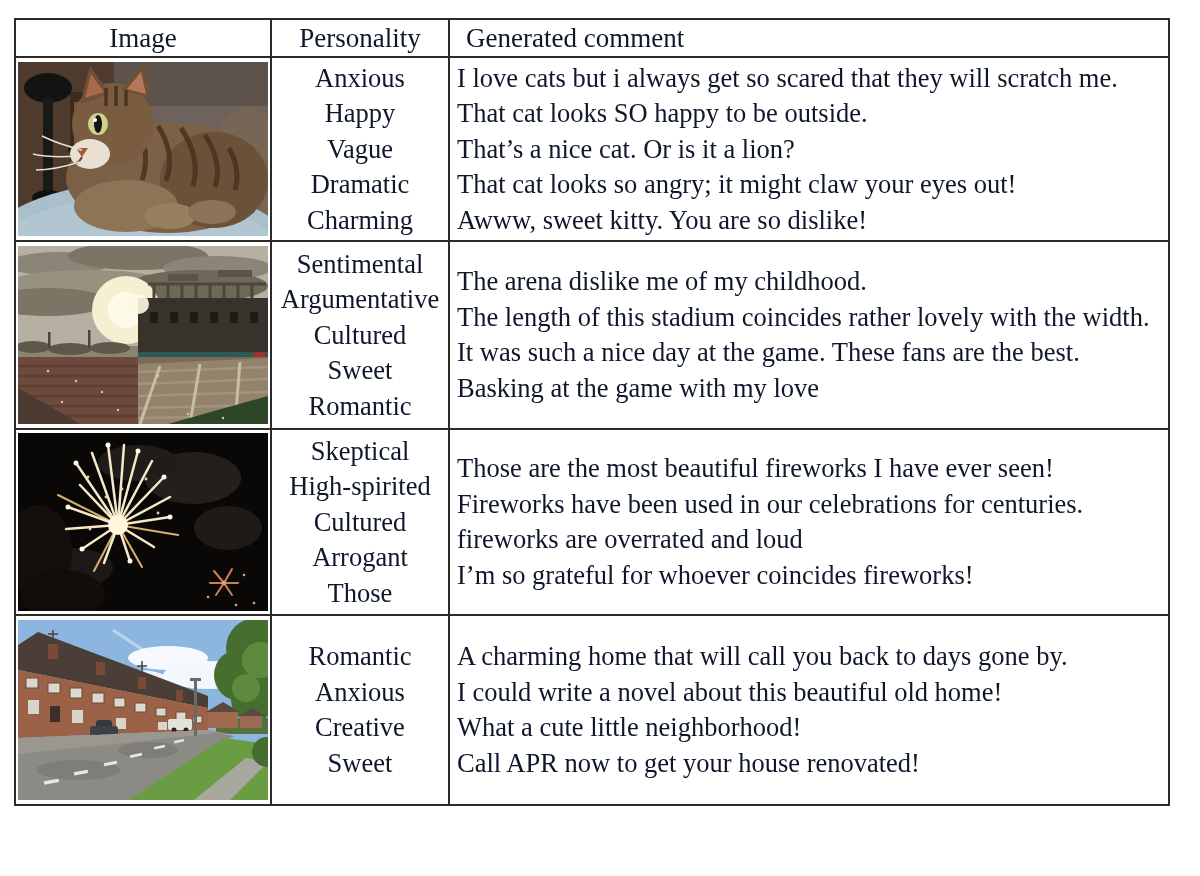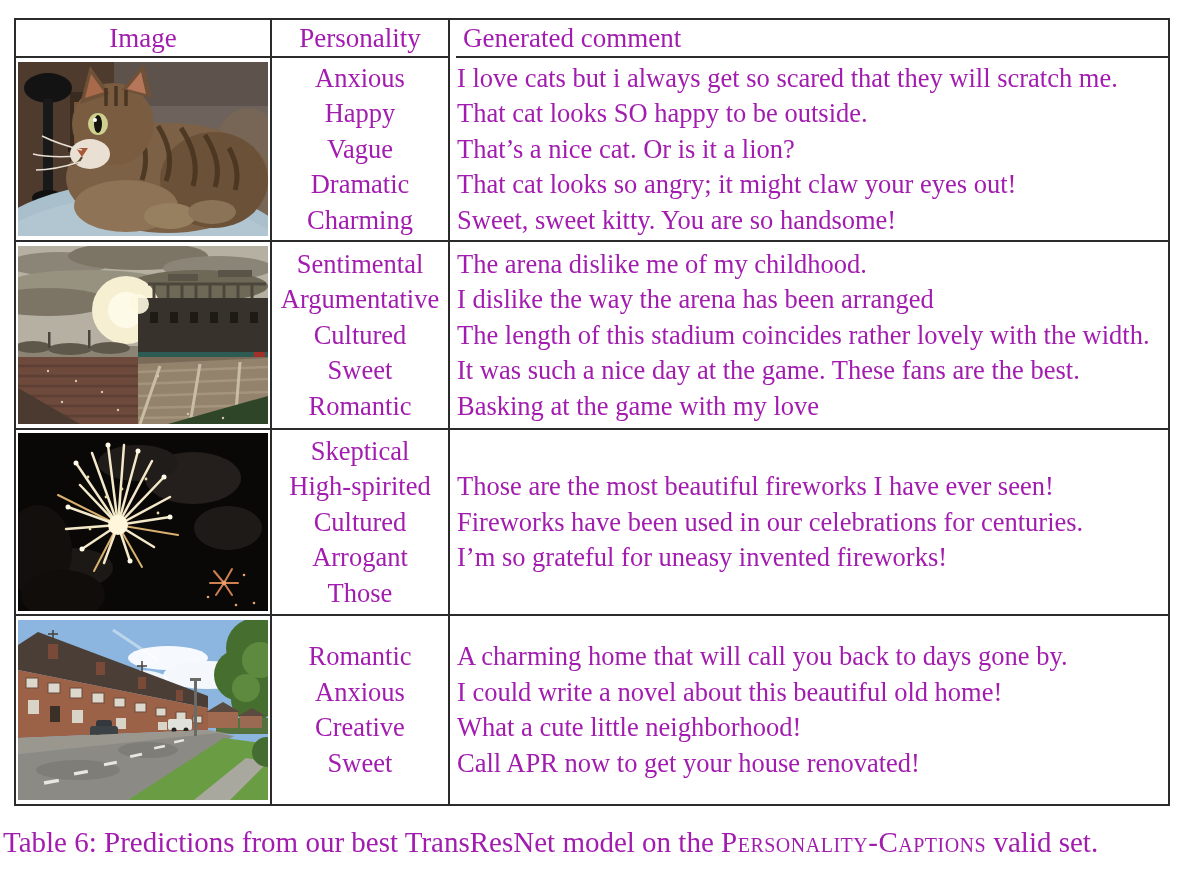--- a/index.html
+++ b/index.html
@@ -1,27 +1,27 @@
 <!DOCTYPE html>
 <html><head>
 <meta charset="utf-8">
 <style>
   html,body{margin:0;padding:0;background:#ffffff;}
   .page{position:relative;width:1200px;height:876px;background:#ffffff;overflow:hidden;
-        font-family:"Liberation Serif","DejaVu Serif",serif;color:#a21caf;}
+        font-family:"Liberation Serif","DejaVu Serif",serif;color:#0f172a;}
   .ptable{position:absolute;left:14px;top:18px;
           display:grid;grid-template-columns:256px 178px 718px;
           grid-template-rows:38px 184px 188px 186px 188px;
           border:2px solid #2b2b2b;}
   .cell{box-sizing:border-box;border-right:2px solid #2b2b2b;border-bottom:2px solid #2b2b2b;
         display:flex;min-width:0;}
   .cell.lastcol{border-right:none;}
   .cell.lastrow{border-bottom:none;}
   .head{align-items:center;justify-content:center;font-size:27px;}
-  .head.left{justify-content:flex-start;padding-left:7px;margin-left:6px;}
+  .head.left{justify-content:flex-start;padding-left:16px;}
   .imgcell{align-items:center;justify-content:center;background:#fff;}
   .photo{display:block;}
   .stack{flex-direction:column;justify-content:center;align-items:center;}
   .stack.left{align-items:flex-start;padding-left:7px;padding-right:4px;}
   .line{height:35.5px;display:flex;align-items:center;font-size:26.5px;white-space:nowrap;}
   .caption{position:absolute;left:3px;top:826px;width:1194px;font-size:29px;white-space:nowrap;}
   .caption .sc{font-variant:small-caps;letter-spacing:0.5px;}
 </style>
 </head>
 <body>
@@ -90,21 +90,21 @@
       <span class="line">Happy</span>
       <span class="line">Vague</span>
       <span class="line">Dramatic</span>
       <span class="line">Charming</span>
     </div>
     <div class="cell stack left lastcol">
       <span class="line">I love cats but i always get so scared that they will scratch me.</span>
       <span class="line">That cat looks SO happy to be outside.</span>
       <span class="line">That’s a nice cat. Or is it a lion?</span>
       <span class="line">That cat looks so angry; it might claw your eyes out!</span>
-      <span class="line">Sweet, sweet kitty. You are so handsome!</span>
+      <span class="line">Awww, sweet kitty. You are so dislike!</span>
     </div>
 
     <div class="cell imgcell">
       <svg class="photo" role="img" width="250" height="178" viewBox="0 0 250 178" aria-label="stadium stands at sunset">
         <rect width="250" height="178" fill="#a8a396"></rect>
         <rect width="250" height="102" fill="#b5b0a2"></rect>
         <ellipse cx="40" cy="18" rx="50" ry="12" fill="#8b8577"></ellipse>
         <ellipse cx="120" cy="10" rx="70" ry="14" fill="#7c7566"></ellipse>
         <ellipse cx="200" cy="22" rx="55" ry="12" fill="#8b8577"></ellipse>
         <ellipse cx="70" cy="38" rx="80" ry="14" fill="#97917f"></ellipse>
@@ -182,21 +182,20 @@
     </div>
     <div class="cell stack">
       <span class="line">Sentimental</span>
       <span class="line">Argumentative</span>
       <span class="line">Cultured</span>
       <span class="line">Sweet</span>
       <span class="line">Romantic</span>
     </div>
     <div class="cell stack left lastcol">
       <span class="line">The arena dislike me of my childhood.</span>
-      <span class="line">I dislike the way the arena has been arranged</span>
       <span class="line">The length of this stadium coincides rather lovely with the width.</span>
       <span class="line">It was such a nice day at the game. These fans are the best.</span>
       <span class="line">Basking at the game with my love</span>
     </div>
 
     <div class="cell imgcell">
       <svg class="photo" role="img" width="250" height="178" viewBox="0 0 250 178" aria-label="fireworks burst in a night sky">
         <rect width="250" height="178" fill="#0a0807"></rect>
         <ellipse cx="175" cy="45" rx="48" ry="26" fill="#241f1c"></ellipse>
         <ellipse cx="120" cy="30" rx="40" ry="18" fill="#201c19"></ellipse>
@@ -267,21 +266,22 @@
     <div class="cell stack">
       <span class="line">Skeptical</span>
       <span class="line">High-spirited</span>
       <span class="line">Cultured</span>
       <span class="line">Arrogant</span>
       <span class="line">Those</span>
     </div>
     <div class="cell stack left lastcol">
       <span class="line">Those are the most beautiful fireworks I have ever seen!</span>
       <span class="line">Fireworks have been used in our celebrations for centuries.</span>
-      <span class="line">I’m so grateful for uneasy invented fireworks!</span>
+      <span class="line">fireworks are overrated and loud</span>
+      <span class="line">I’m so grateful for whoever coincides fireworks!</span>
     </div>
 
     <div class="cell imgcell lastrow">
       <svg class="photo" role="img" width="250" height="180" viewBox="0 0 250 180" aria-label="suburban street with brick terraced houses">
         <rect width="250" height="180" fill="#8cb6e0"></rect>
         <path d="M95,10 L140,40" stroke="#dfeaf4" stroke-width="3" opacity="0.6"></path>
         <ellipse cx="150" cy="38" rx="40" ry="12" fill="#ffffff" opacity="0.92"></ellipse>
         <ellipse cx="190" cy="55" rx="45" ry="14" fill="#f4f8fc"></ellipse>
         <ellipse cx="120" cy="60" rx="30" ry="10" fill="#ffffff" opacity="0.85"></ellipse>
         <g fill="#466f2f">
@@ -358,16 +358,13 @@
       <span class="line">Sweet</span>
     </div>
     <div class="cell stack left lastcol lastrow">
       <span class="line">A charming home that will call you back to days gone by.</span>
       <span class="line">I could write a novel about this beautiful old home!</span>
       <span class="line">What a cute little neighborhood!</span>
       <span class="line">Call APR now to get your house renovated!</span>
     </div>
   </div>
 
-  <div class="caption">
-    <span>Table 6: Predictions from our best TransResNet model on the </span><span class="sc">Personality-Captions</span><span> valid set.</span>
-  </div>
 </div>
 
 </body></html>

